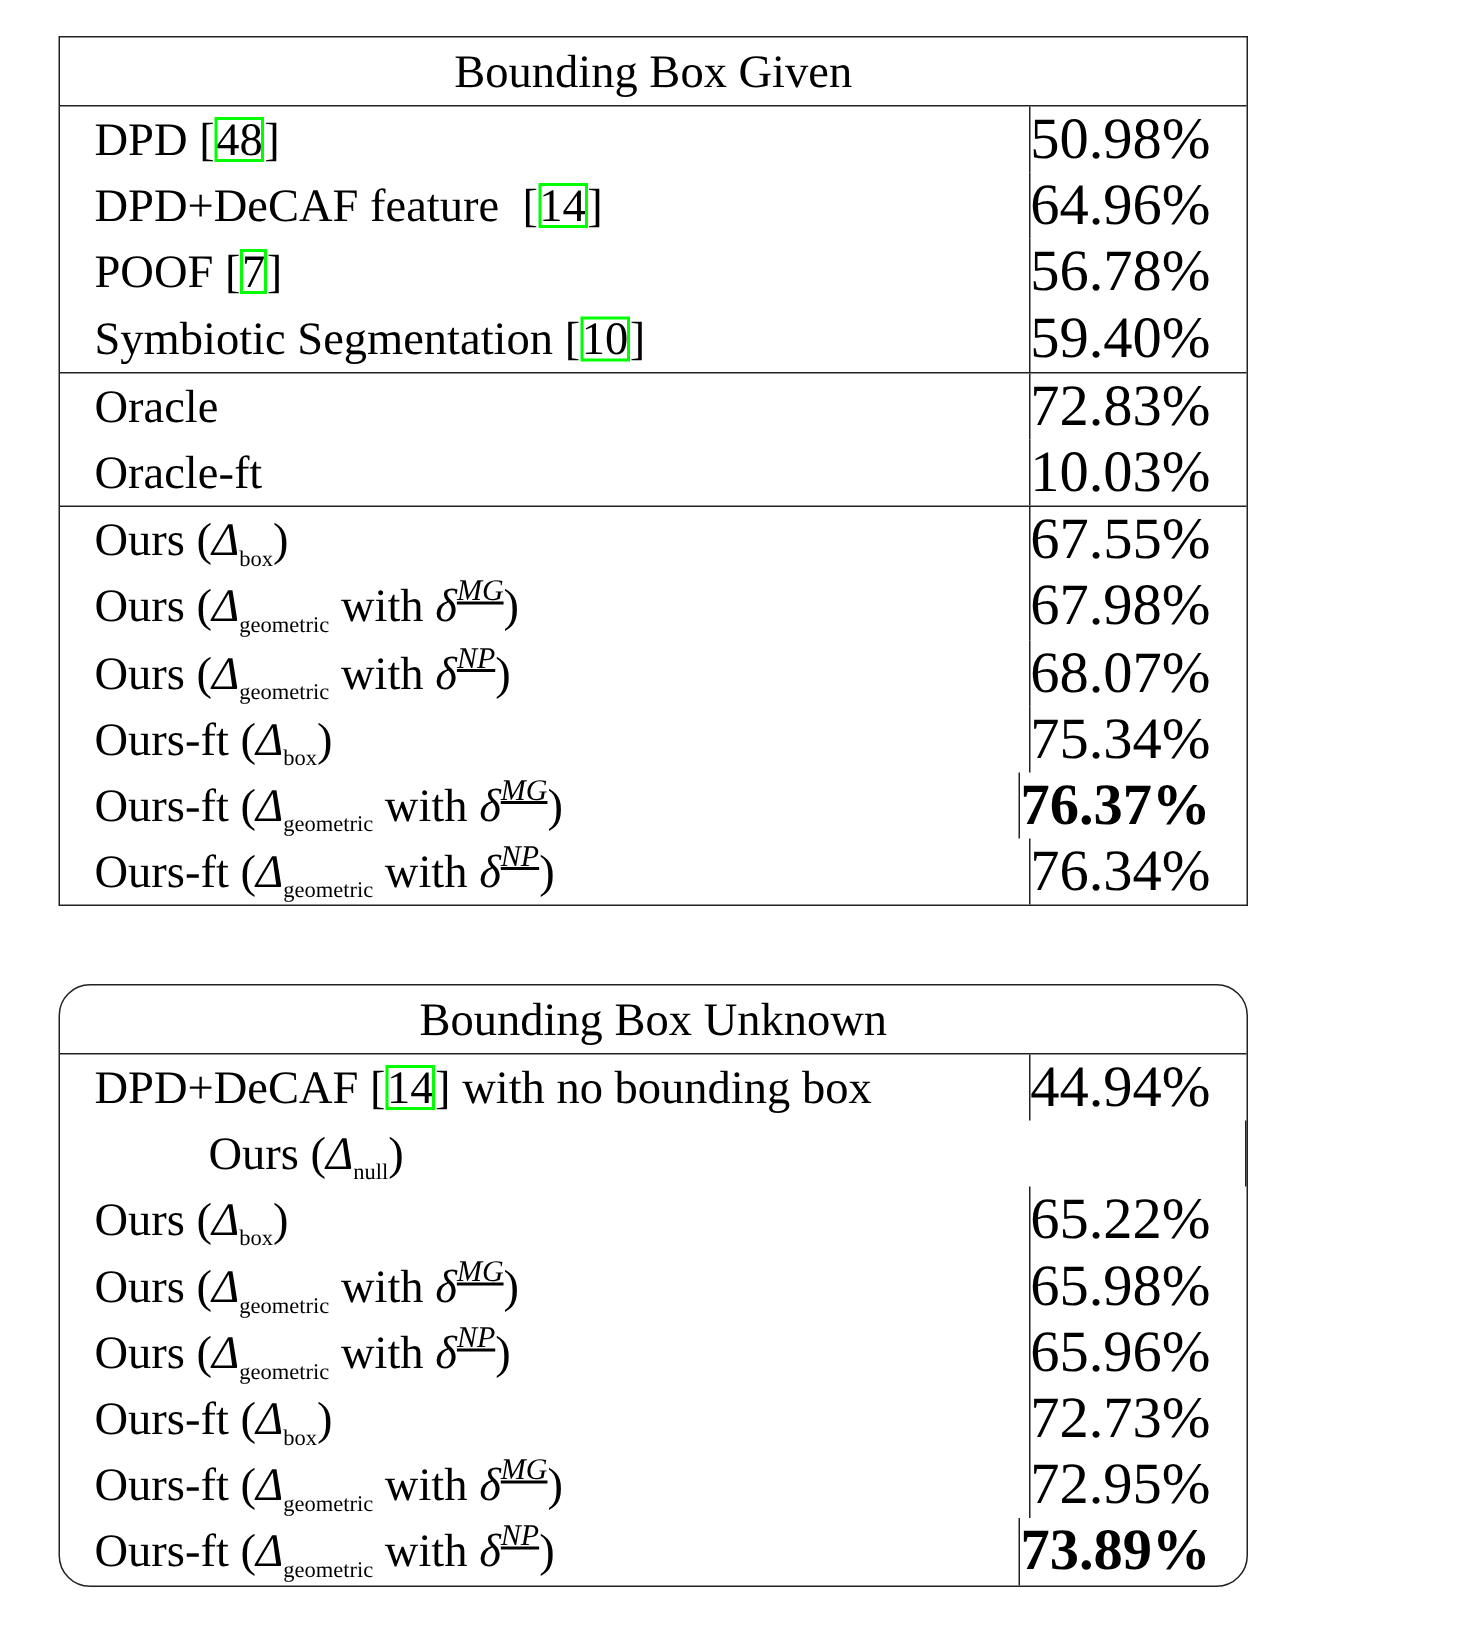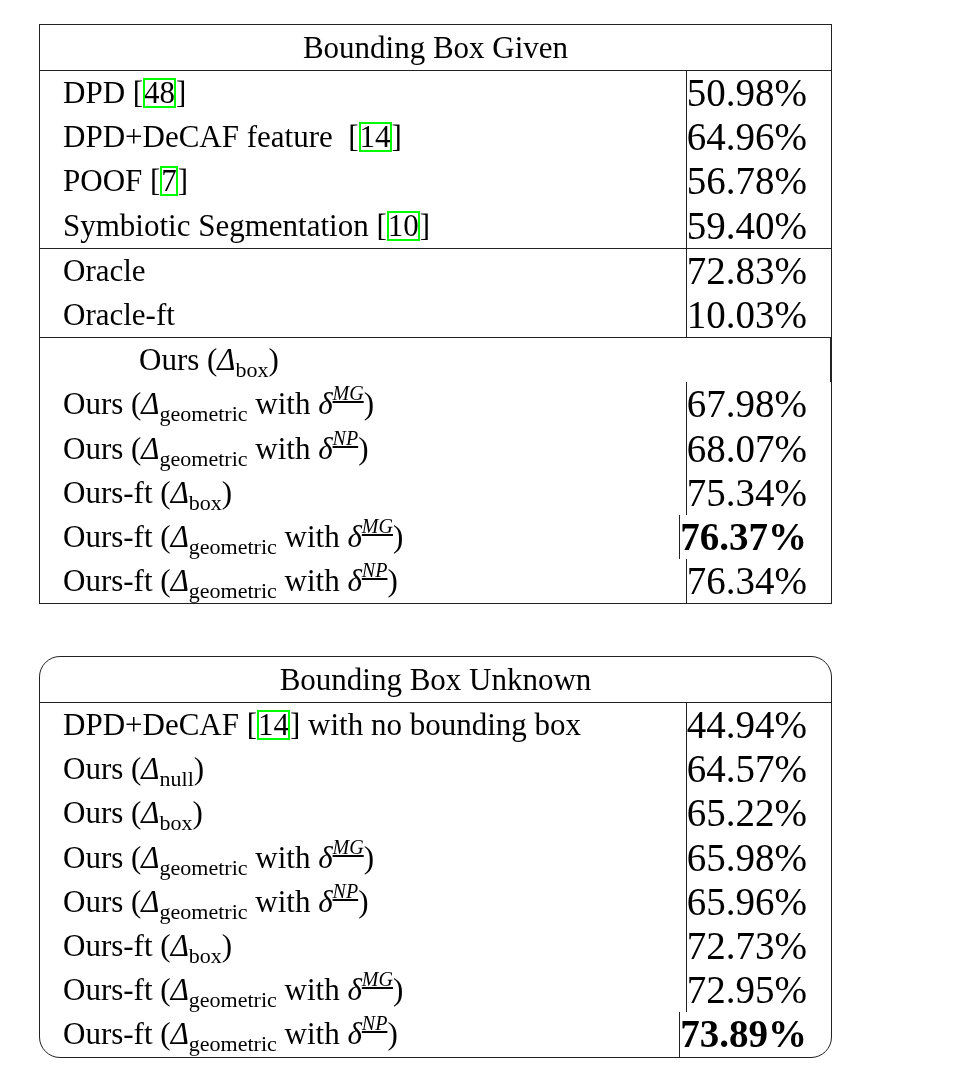--- a/index.html
+++ b/index.html
@@ -14,21 +14,21 @@
   .row { display: flex; height: 44.2px; justify-content: flex-end; }
   .row .lbl { width: 715px; box-sizing: border-box; padding-left: 23px; font-size: 31px;
               line-height: 44px; white-space: nowrap; border-right: 1.6px solid #222;
               font-family: "Liberation Serif", serif; }
   .row .val { flex: 1; text-align: right; padding-right: 24px; font-size: 39px; line-height: 44px;
               font-family: "Liberation Serif", serif; }
   .row .val.best { font-weight: bold; }
   .cite { display: inline-block; outline: 2px solid #00ff00; outline-offset: -2px;
           padding: 0 1px; line-height: 30px; }
   .delta { font-style: italic; }
-  sub { font-size: 22px; vertical-align: -7px; line-height: 0; }
+  sub { font-size: 15px; vertical-align: -7px; line-height: 0; }
   sup { font-size: 20px; vertical-align: 14px; line-height: 0; font-style: italic; text-decoration: underline; }
   .greek { font-style: italic; }
 </style>
 </head>
 <body>
 
 <div class="tbl" style="top:24px;">
   <div class="hdr">Bounding Box Given</div>
 
   <div class="sec first">
@@ -57,20 +57,21 @@
     </div>
     <div class="row">
       <div class="lbl">Oracle-ft</div>
       <div class="val">10.03%</div>
     </div>
   </div>
 
   <div class="sec">
     <div class="row">
       <div class="lbl"><span>Ours</span> <span>(</span><span class="delta">Δ</span><sub>box</sub><span>)</span></div>
+      <div class="val">67.55%</div>
     </div>
     <div class="row">
       <div class="lbl"><span>Ours</span> <span>(</span><span class="delta">Δ</span><sub>geometric</sub> <span>with</span> <span class="greek">δ</span><sup>MG</sup><span>)</span></div>
       <div class="val">67.98%</div>
     </div>
     <div class="row">
       <div class="lbl"><span>Ours</span> <span>(</span><span class="delta">Δ</span><sub>geometric</sub> <span>with</span> <span class="greek">δ</span><sup>NP</sup><span>)</span></div>
       <div class="val">68.07%</div>
     </div>
     <div class="row">
@@ -90,21 +91,20 @@
 
 <div class="tbl" style="top:656px;border-radius:21px;">
   <div class="hdr">Bounding Box Unknown</div>
   <div class="sec first">
     <div class="row">
       <div class="lbl"><span>DPD+DeCAF</span> <span>[</span><span class="cite">14</span><span>]</span> <span>with no bounding box</span></div>
       <div class="val">44.94%</div>
     </div>
     <div class="row">
       <div class="lbl"><span>Ours</span> <span>(</span><span class="delta">Δ</span><sub>null</sub><span>)</span></div>
-      <div class="val">64.57%</div>
     </div>
     <div class="row">
       <div class="lbl"><span>Ours</span> <span>(</span><span class="delta">Δ</span><sub>box</sub><span>)</span></div>
       <div class="val">65.22%</div>
     </div>
     <div class="row">
       <div class="lbl"><span>Ours</span> <span>(</span><span class="delta">Δ</span><sub>geometric</sub> <span>with</span> <span class="greek">δ</span><sup>MG</sup><span>)</span></div>
       <div class="val">65.98%</div>
     </div>
     <div class="row">

